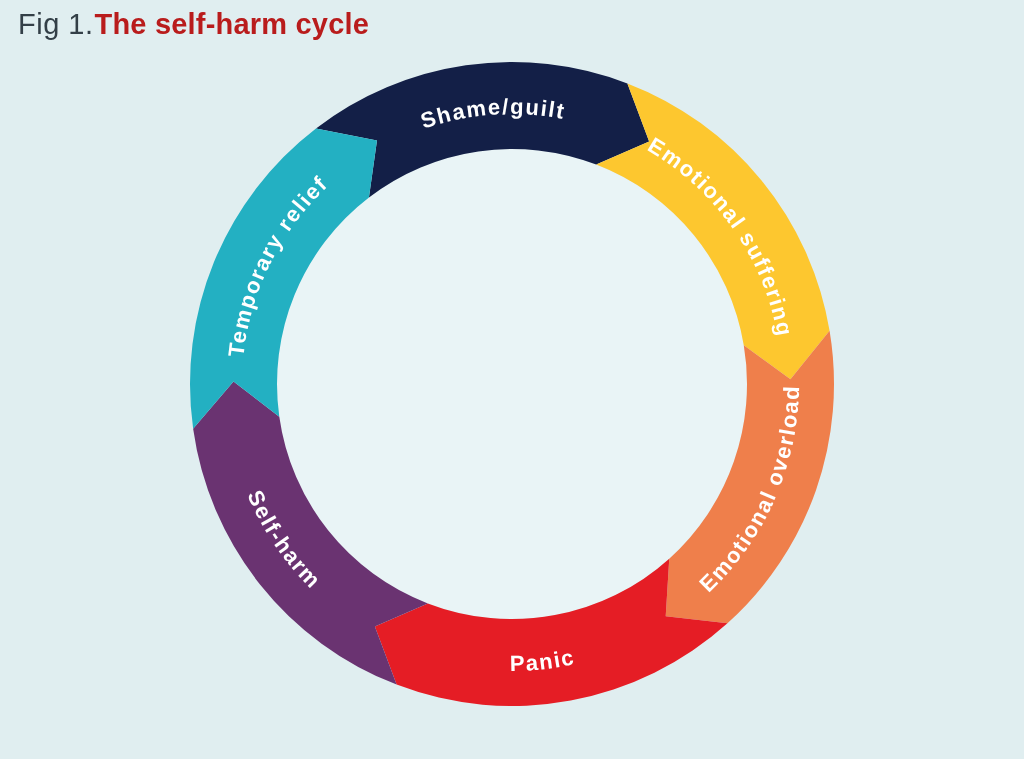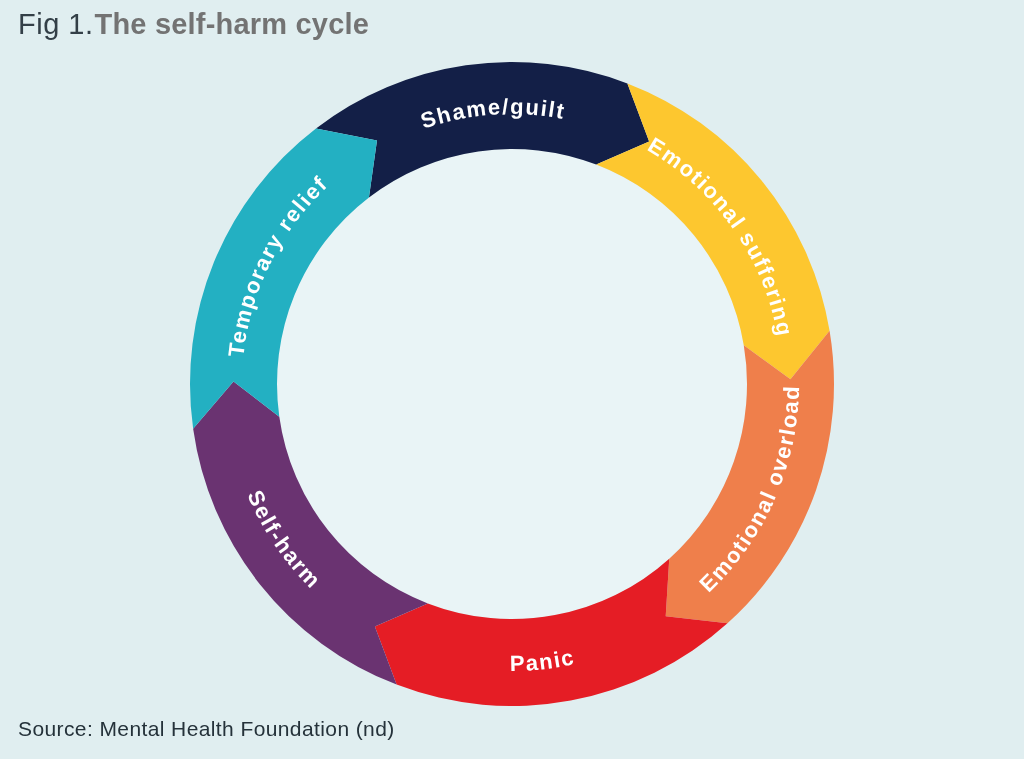--- a/index.html
+++ b/index.html
@@ -14,21 +14,21 @@
   .figure-title {
     position: absolute;
     left: 18px;
     top: 8px;
     font-size: 29px;
     color: #333f47;
     letter-spacing: 0.5px;
     white-space: nowrap;
   }
   .figure-title .prefix { font-weight: 400; margin-right: 1px; }
-  .figure-title .main { font-weight: 700; color: #737373; letter-spacing: 0.2px; }
+  .figure-title .main { font-weight: 700; color: #b91c1c; letter-spacing: 0.2px; }
   .source-caption {
     position: absolute;
     left: 18px;
     top: 717px;
     font-size: 21px;
     font-weight: 400;
     color: #25323a;
     letter-spacing: 0.4px;
     white-space: nowrap;
   }
@@ -64,14 +64,13 @@
       <path id="label-arc-2" fill="none" d="M 593.51 659.18 A 287 287 0 0 0 768.85 255.94"></path>
       <text class="seg-label" text-anchor="middle"><textPath href="#label-arc-2" xlink:href="#label-arc-2" startOffset="50%">Emotional overload</textPath></text>
       <path id="label-arc-3" fill="none" d="M 313.54 591.32 A 287 287 0 0 0 750.63 543.45"></path>
       <text class="seg-label" text-anchor="middle"><textPath href="#label-arc-3" xlink:href="#label-arc-3" startOffset="50%">Panic</textPath></text>
       <path id="label-arc-4" fill="none" d="M 235.78 306.10 A 287 287 0 0 0 483.25 669.56"></path>
       <text class="seg-label" text-anchor="middle"><textPath href="#label-arc-4" xlink:href="#label-arc-4" startOffset="50%">Self-harm</textPath></text>
       <path id="label-arc-5" fill="none" d="M 264.39 491.66 A 270 270 0 0 1 448.97 121.46"></path>
       <text class="seg-label" text-anchor="middle"><textPath href="#label-arc-5" xlink:href="#label-arc-5" startOffset="50%">Temporary relief</textPath></text>
     </svg>
 
-  <div class="source-caption">Source: Mental Health Foundation (nd)</div>
 </div>
 
 </body></html>

